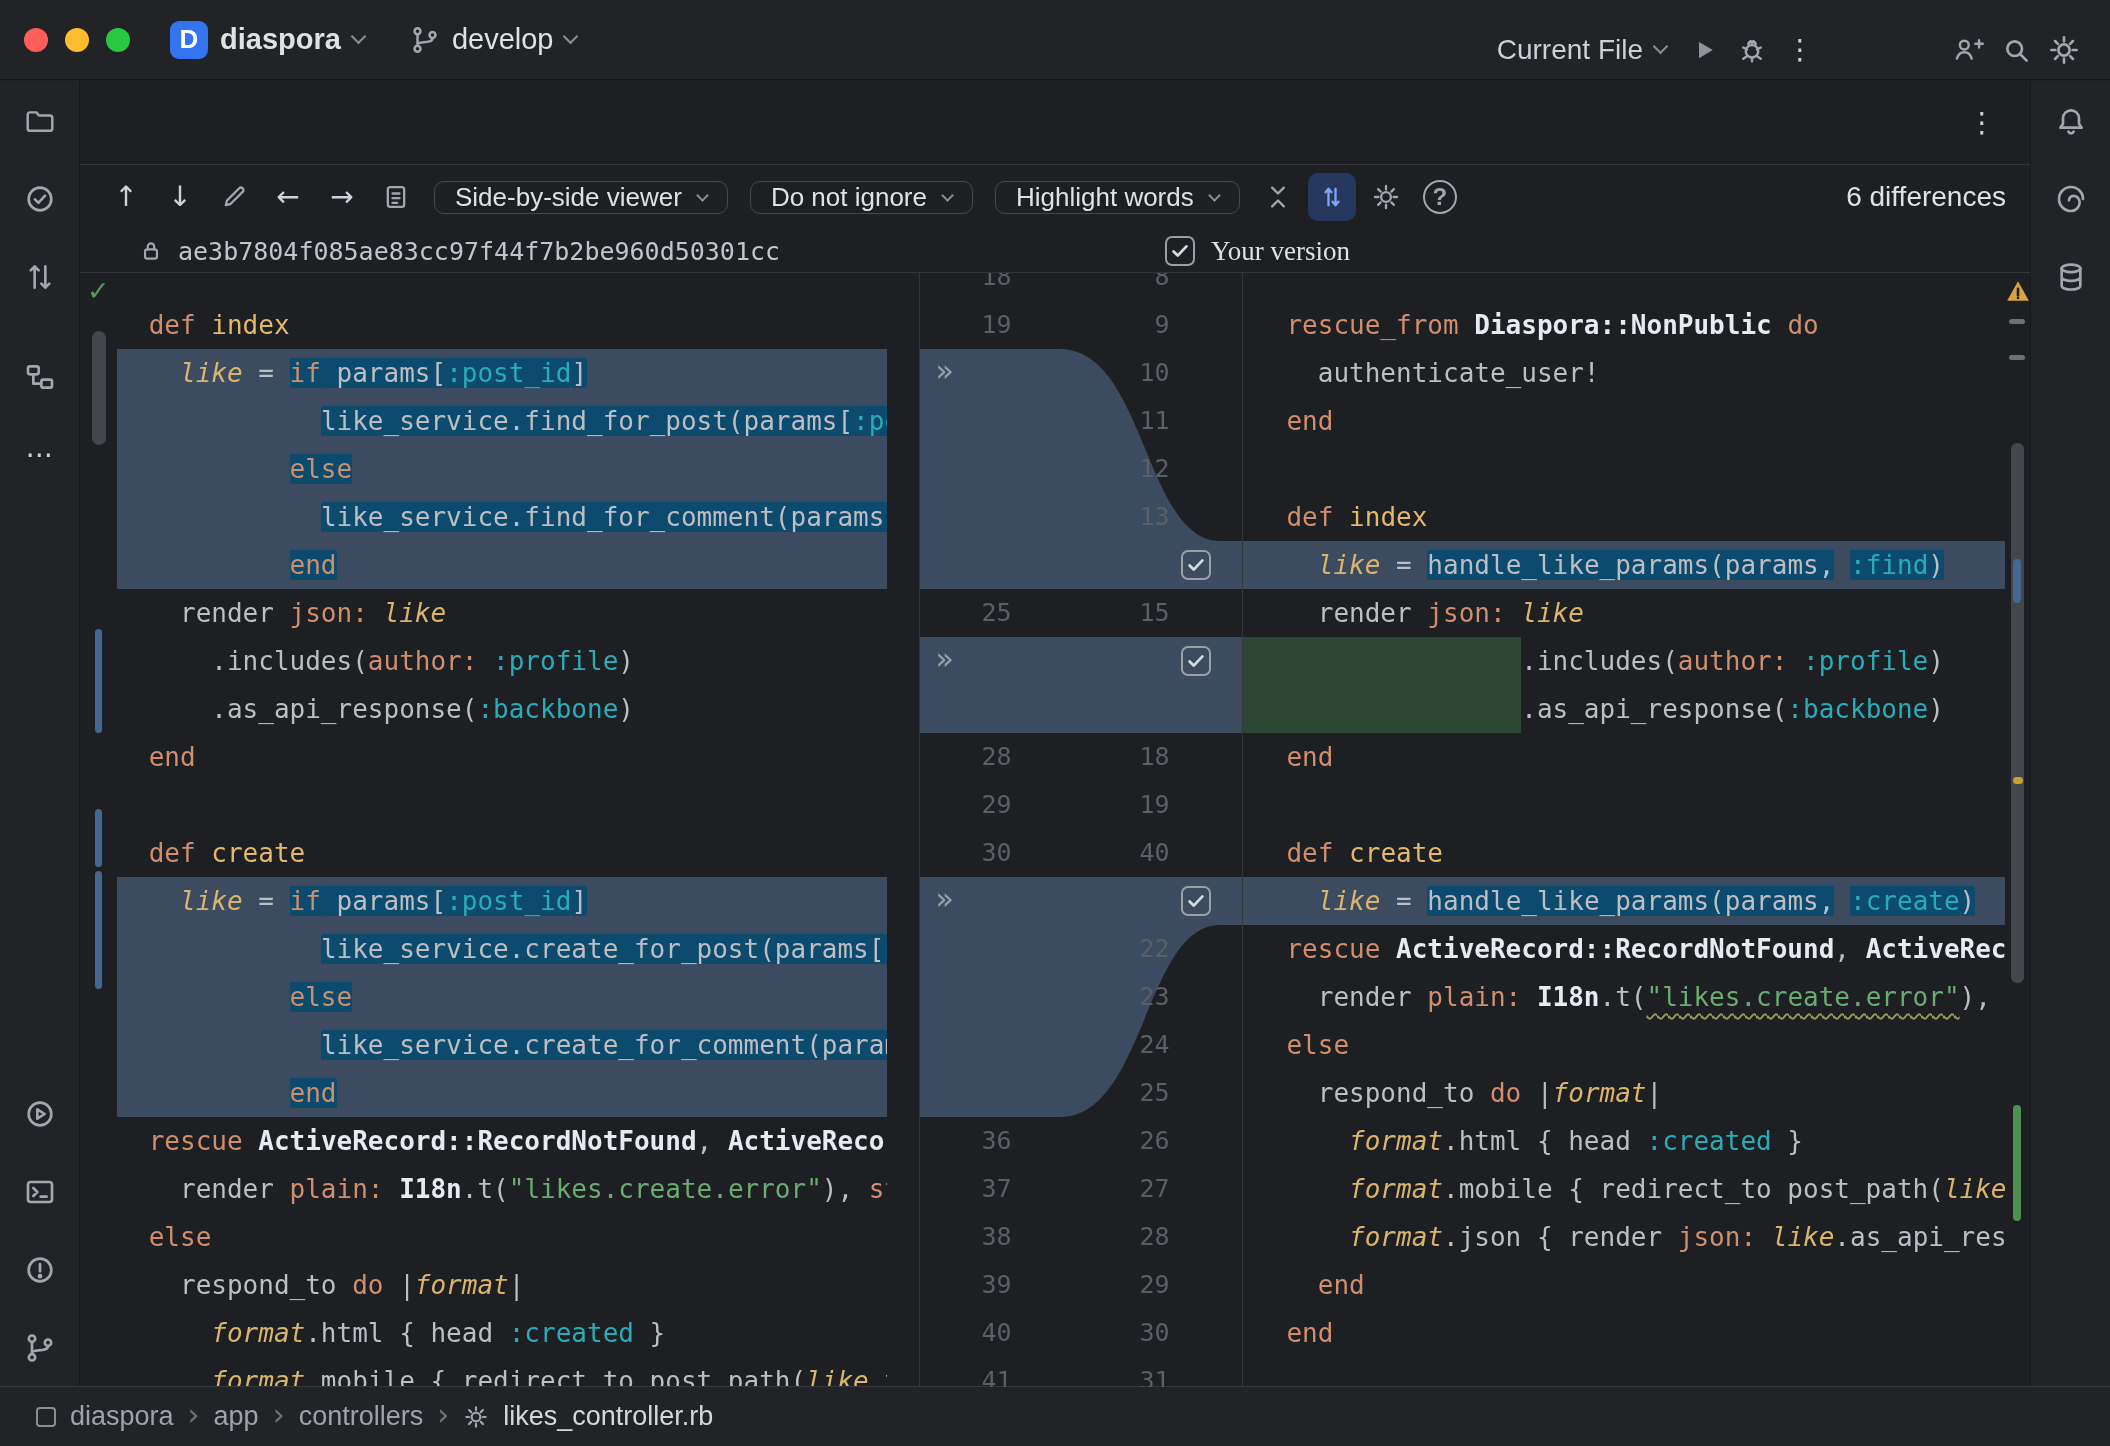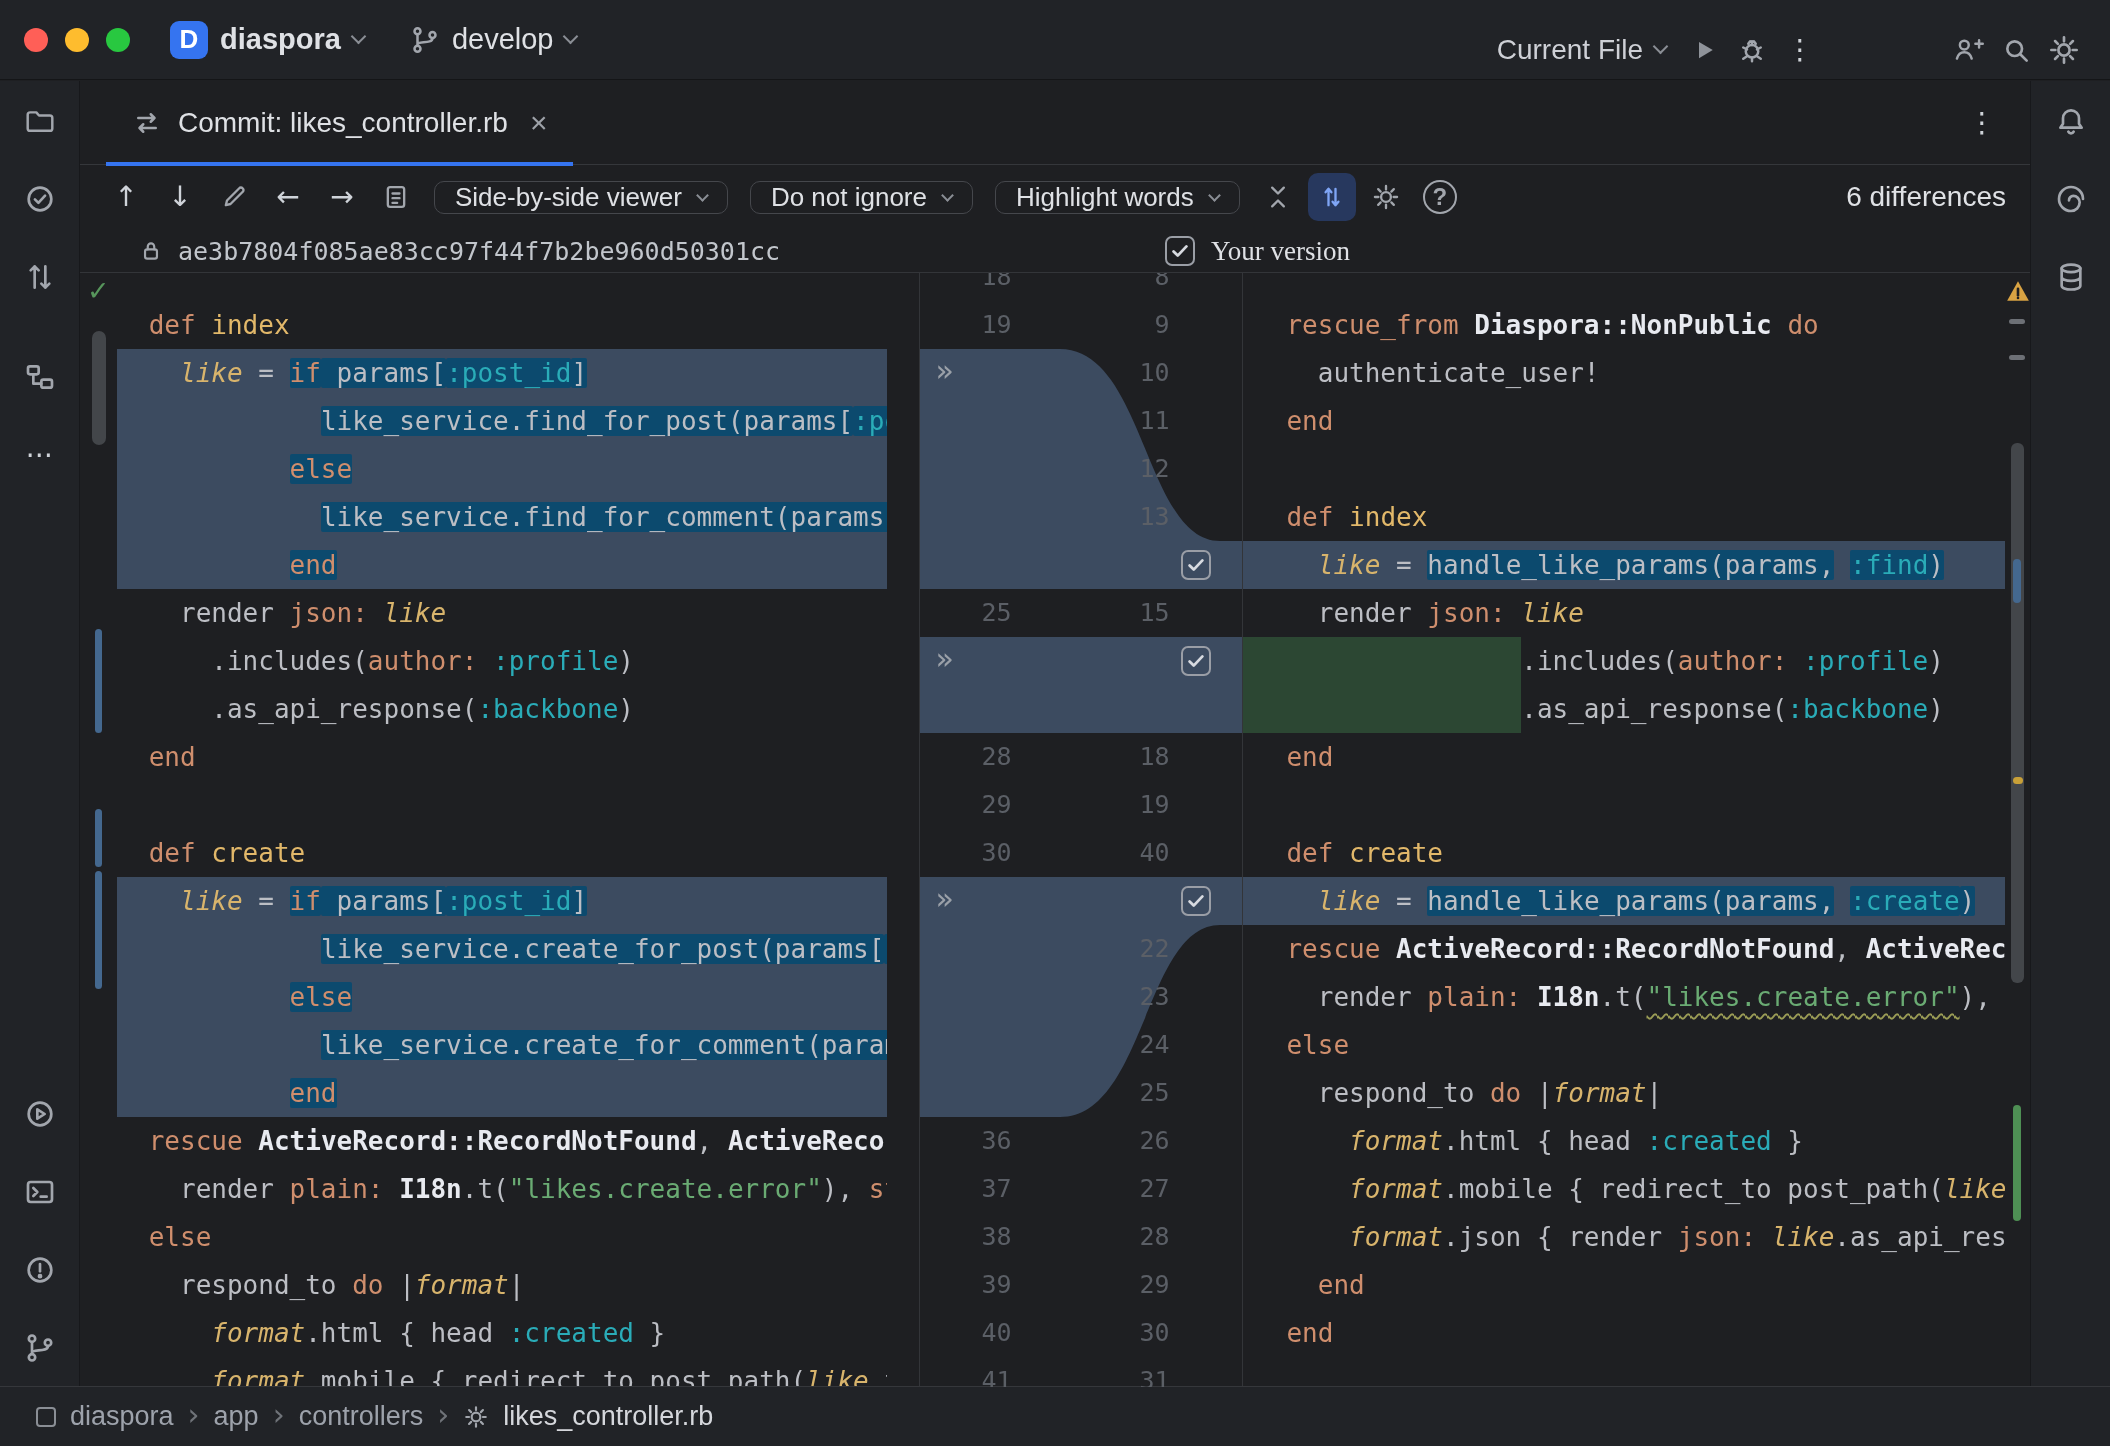--- a/index.html
+++ b/index.html
@@ -251,27 +251,20 @@
       <svg class="isvg" width="32" height="32" viewBox="0 0 24 24">
         <ellipse cx="12" cy="5.5" rx="7" ry="2.8"></ellipse>
           <path d="M5 5.5v13c0 1.6 3.1 2.9 7 2.9s7-1.3 7-2.9v-13M5 12c0 1.6 3.1 2.9 7 2.9s7-1.3 7-2.9"></path>
       </svg>
     </button>
   </aside>
 
   <main class="main">
 
     <div class="tabbar">
-      <div class="tab">
-        <svg class="isvg" width="30" height="30" viewBox="0 0 24 24">
-          <path d="M5 8h13M15 5l3 3-3 3M19 16H6M9 13l-3 3 3 3"></path>
-        </svg>
-        <span class="tab-title">Commit: likes_controller.rb</span>
-        <span class="tab-close">×</span>
-      </div>
       <button class="ibtn kebab">
         <span class="glyph">⋮</span>
       </button>
     </div>
 
     <div class="difftoolbar">
       <button class="ibtn">
           <span class="glyph">↑</span>
         </button>
       <button class="ibtn">

